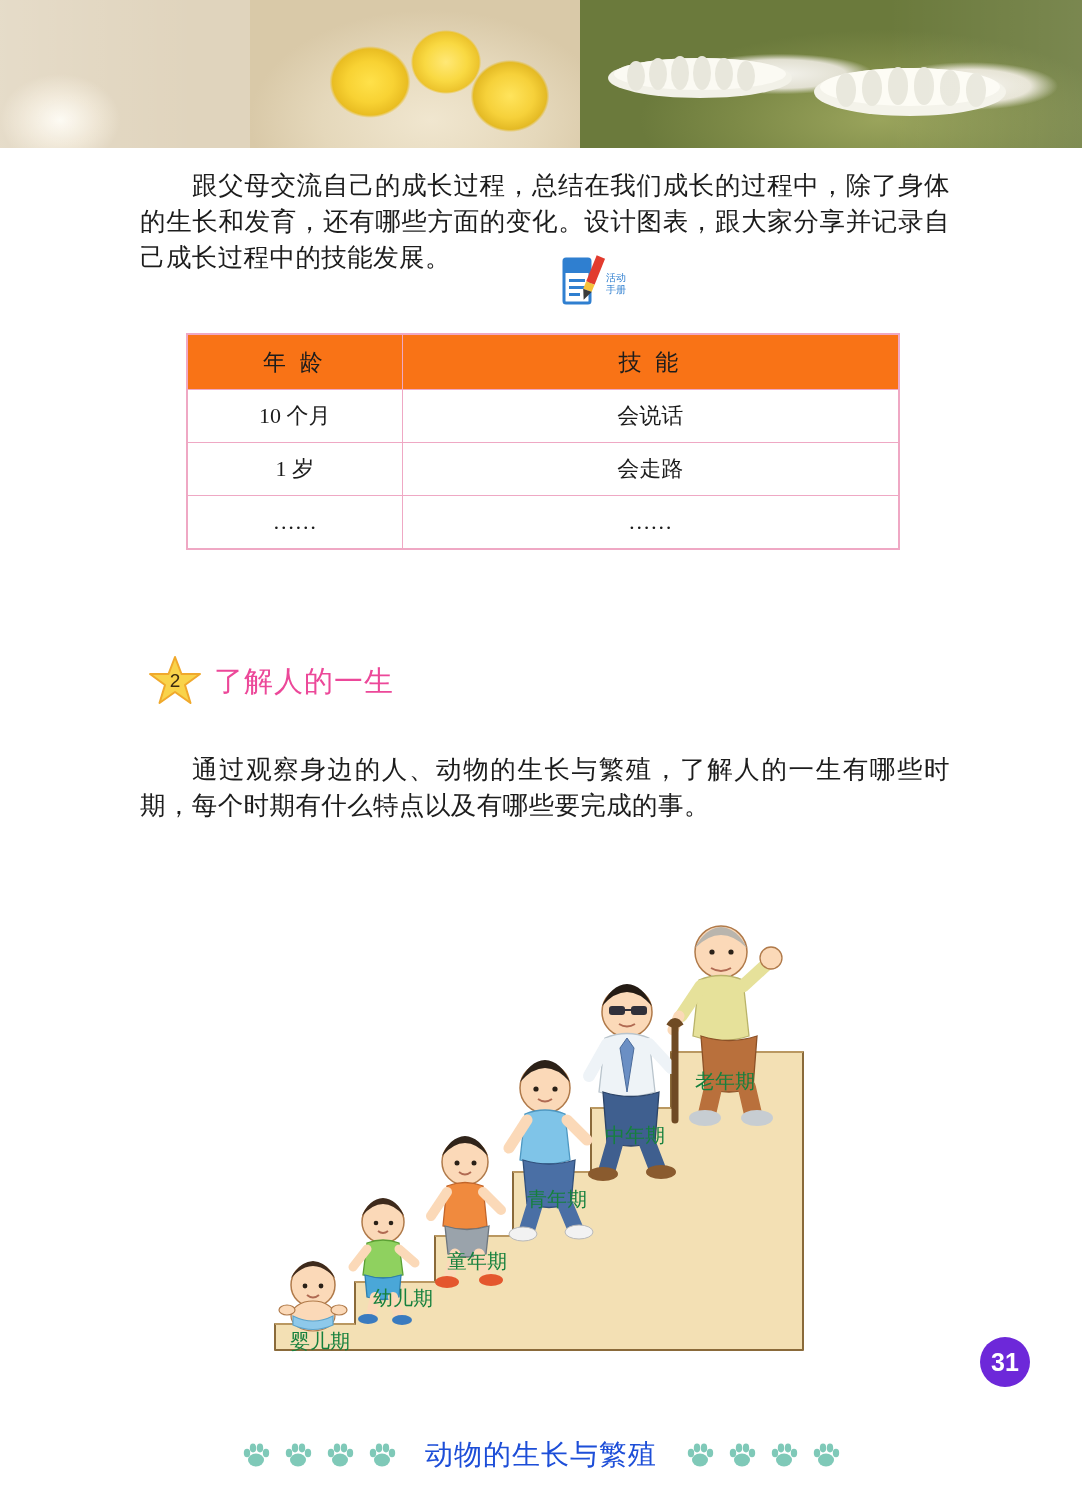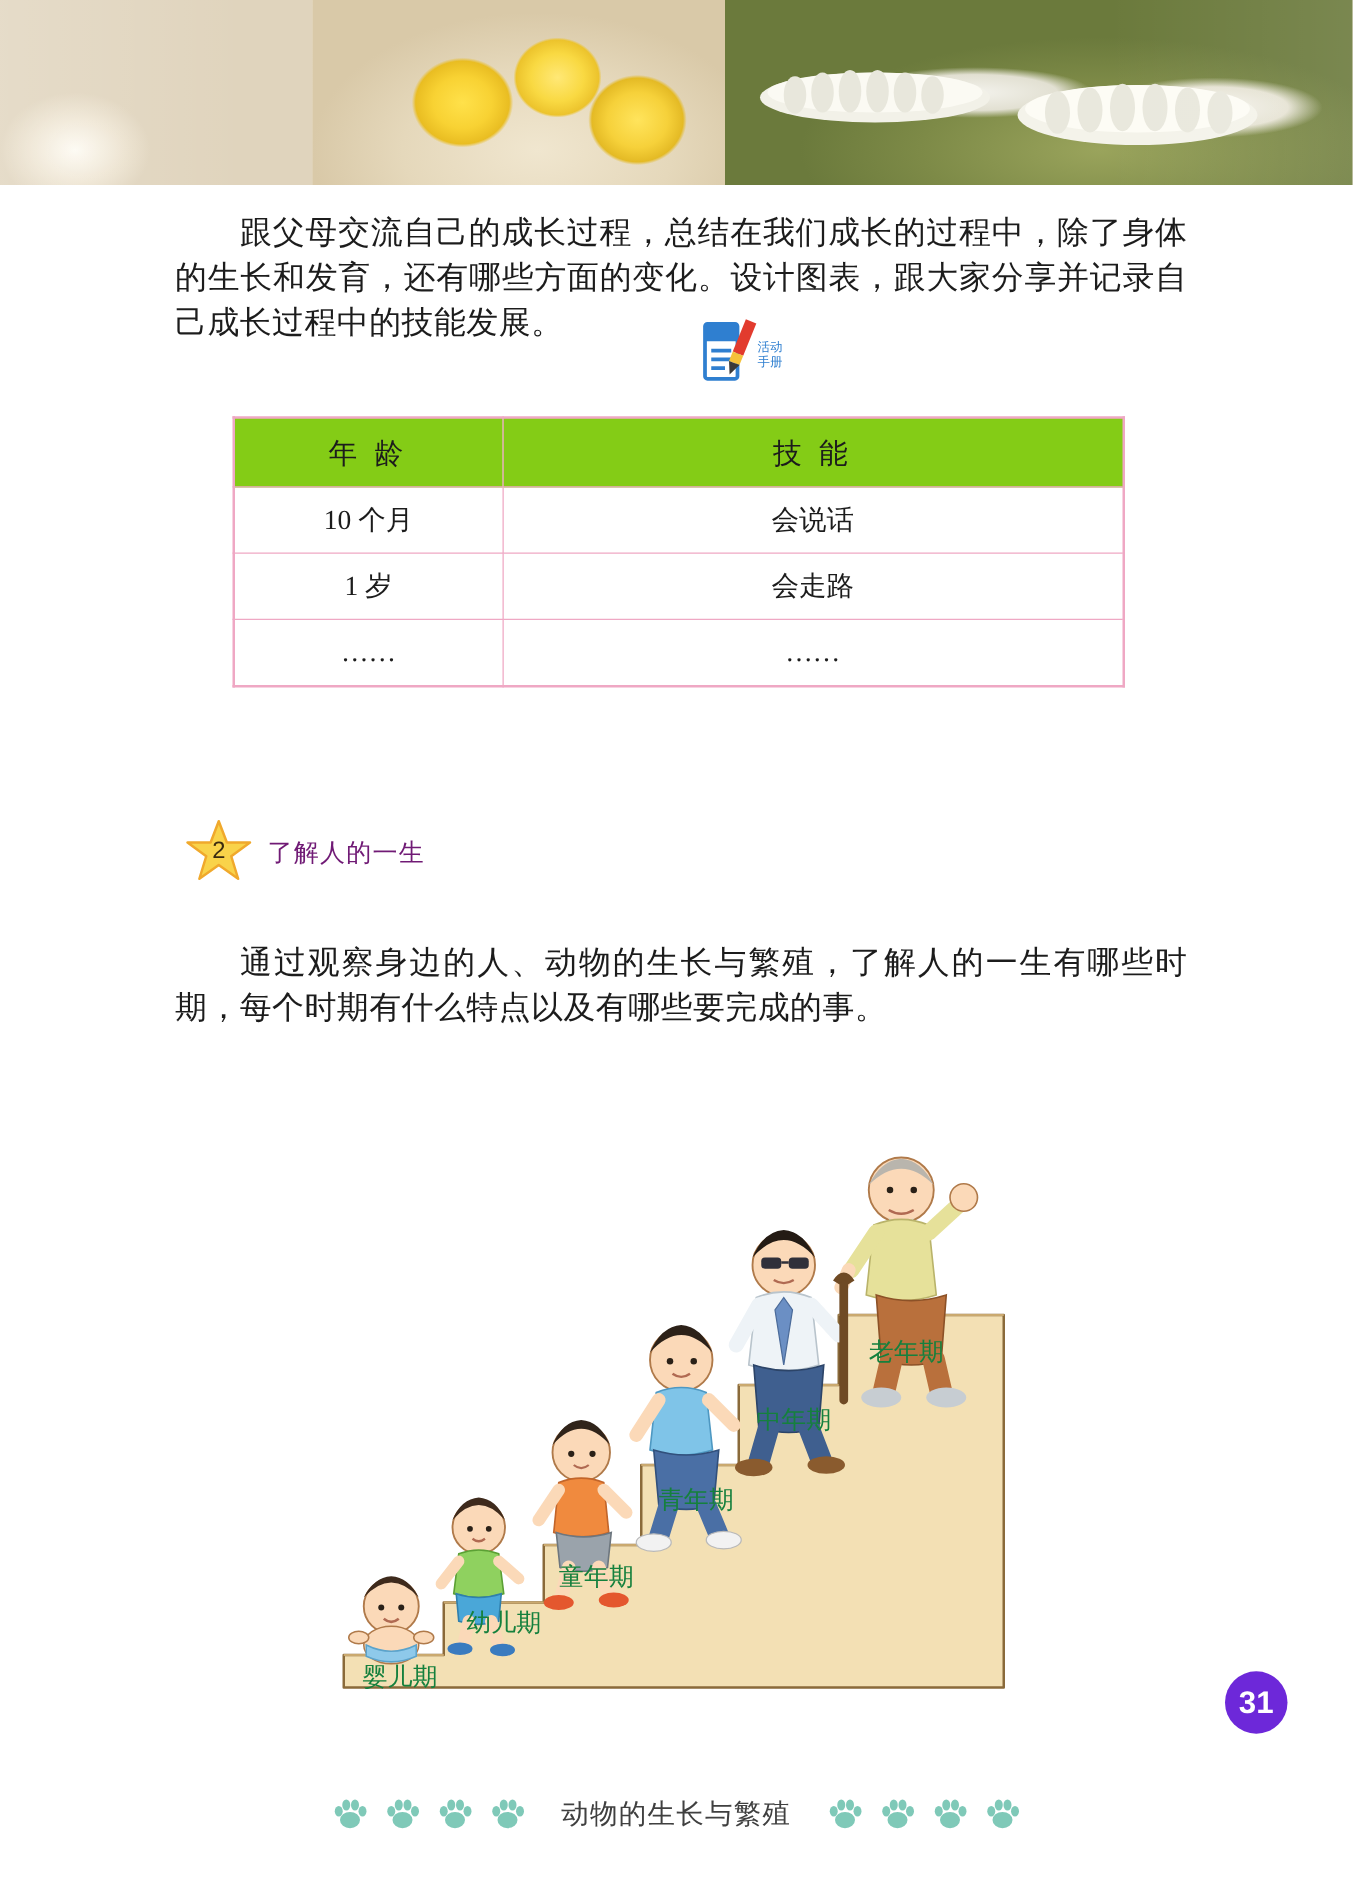--- a/index.html
+++ b/index.html
@@ -92,21 +92,21 @@
     color: #1c1c1c;
   }
   .skills-table th,
   .skills-table td {
     border: 1.5px solid #efa8c4;
     text-align: center;
     height: 50px;
     font-weight: normal;
   }
   .skills-table thead th {
-    background: #84cc16;
+    background: #f97316;
     height: 52px;
     font-size: 23px;
     letter-spacing: 4px;
   }
   .skills-table col.age { width: 215px; }
 
   
   .section-heading {
     position: absolute;
     top: 655px;
@@ -127,22 +127,22 @@
     display: flex;
     align-items: center;
     justify-content: center;
     font-size: 19px;
     color: #3b2b10;
     font-family: "Liberation Sans", sans-serif;
     padding-bottom: 3px;
     box-sizing: border-box;
   }
   .section-title {
-    font-size: 20px;
-    color: #701a75;
+    font-size: 29px;
+    color: #ec4899;
     letter-spacing: 1px;
   }
 
   
   .illustration {
     position: absolute;
     top: 830px;
     left: 255px;
     width: 590px;
     height: 540px;
@@ -176,22 +176,22 @@
     top: 1436px;
     left: 0;
     width: 1082px;
     display: flex;
     align-items: center;
     justify-content: center;
     gap: 14px;
   }
   .paw-group { display: flex; gap: 12px; }
   .footer-text {
-    font-size: 22px;
-    color: #404040;
+    font-size: 28px;
+    color: #1d4ed8;
     letter-spacing: 1px;
     margin: 0 14px;
   }
 </style>
 </head>
 <body>
 
 <div class="banner">
   <div class="photo photo-eggs"></div>
   <div class="photo photo-chicks"></div>

